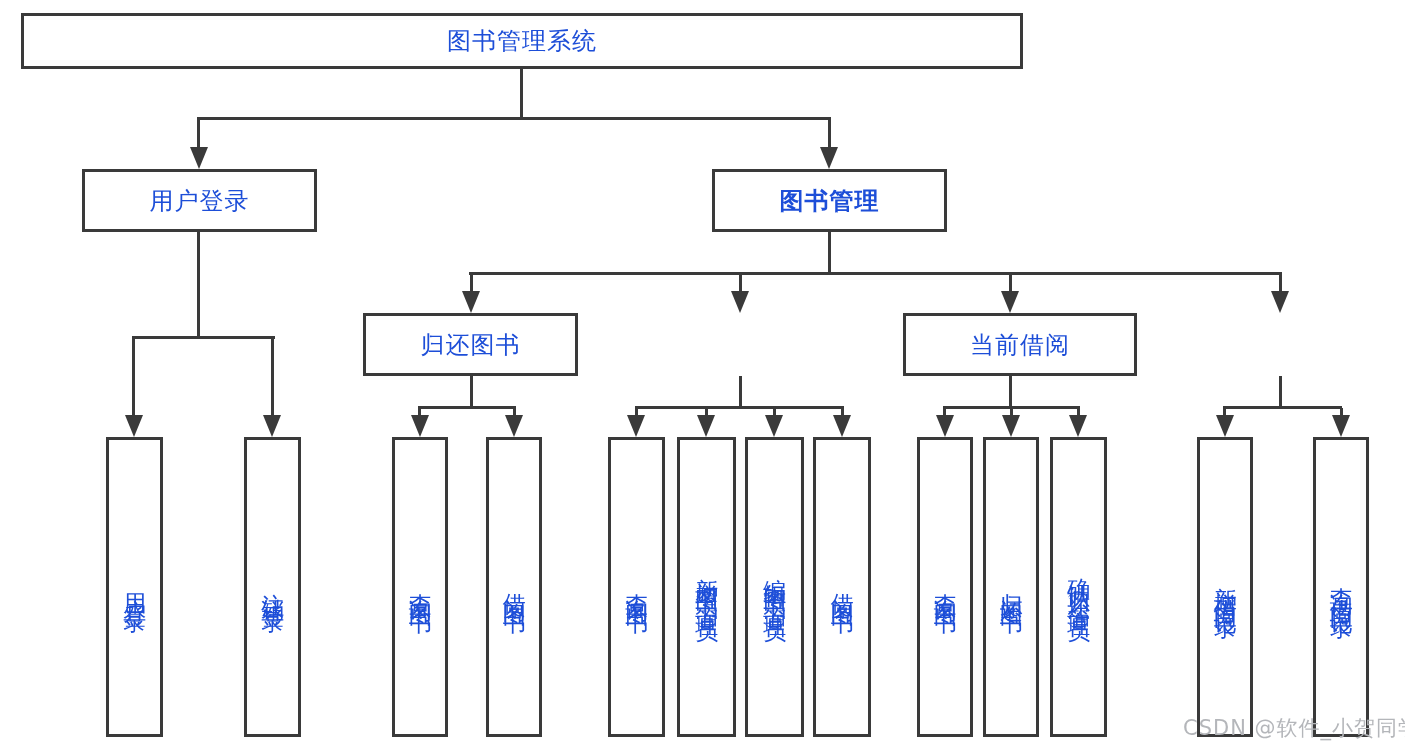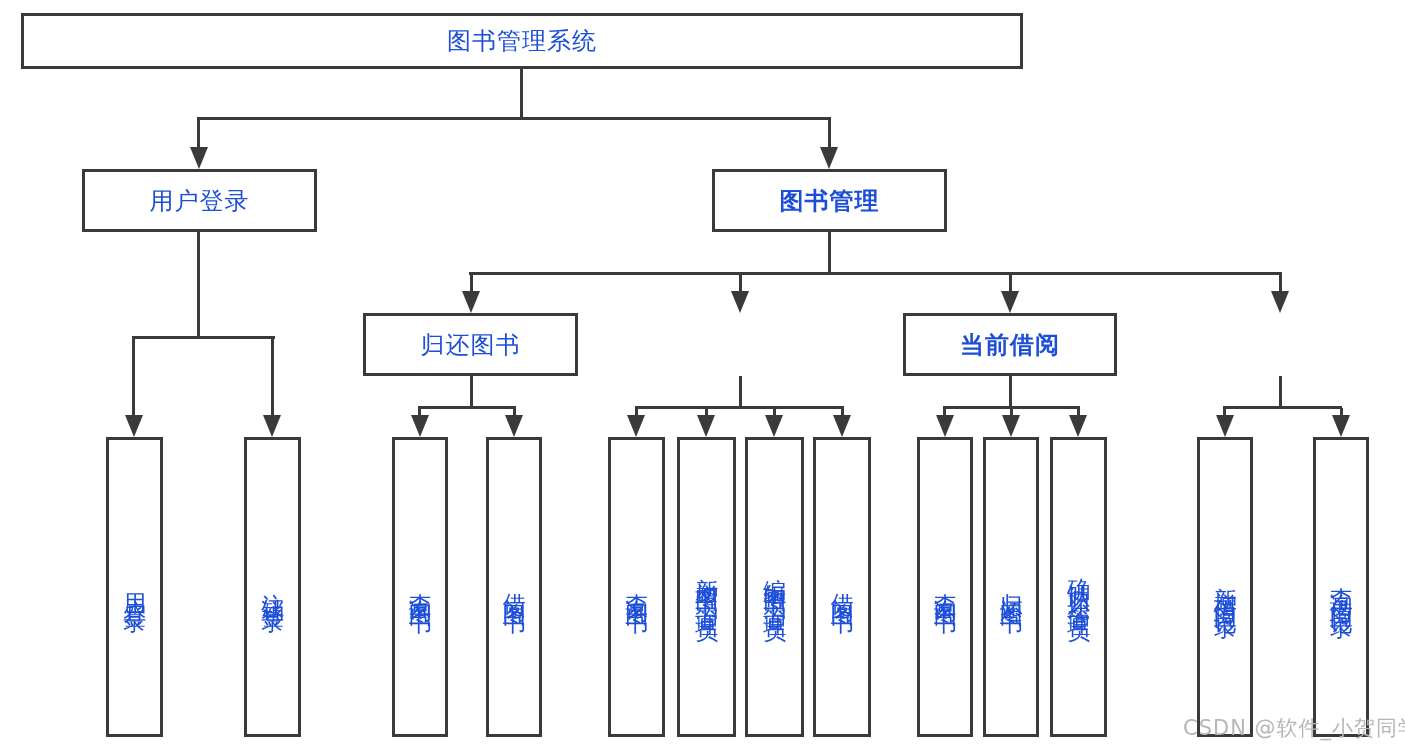--- a/index.html
+++ b/index.html
@@ -82,21 +82,21 @@
   <div class="vl" style="left:470px; top:274px; height:18px;"></div>
   <div class="arr" style="left:462px; top:291px;"></div>
   <div class="vl" style="left:739px; top:274px; height:18px;"></div>
   <div class="arr" style="left:731px; top:291px;"></div>
   <div class="vl" style="left:1009px; top:274px; height:18px;"></div>
   <div class="arr" style="left:1001px; top:291px;"></div>
   <div class="vl" style="left:1279px; top:274px; height:18px;"></div>
   <div class="arr" style="left:1271px; top:291px;"></div>
 
   <div class="box hbox" style="left:363px; top:313px; width:215px; height:63px;">归还图书</div>
-  <div class="box hbox" style="left:903px; top:313px; width:214px; height:63px;font-weight:bold;">当前借阅</div>
+  <div class="box hbox" style="left:903px; top:313px; width:234px; height:63px;">当前借阅</div>
 
   <div class="vl" style="left:470px; top:376px; height:33px;"></div>
   <div class="hl" style="left:418px; top:406px; width:98px;"></div>
   <div class="vl" style="left:418px; top:408px; height:9px;"></div>
   <div class="arr" style="left:411px; top:415px;"></div>
   <div class="vl" style="left:513px; top:408px; height:9px;"></div>
   <div class="arr" style="left:505px; top:415px;"></div>
 
   <div class="vl" style="left:739px; top:376px; height:33px;"></div>
   <div class="hl" style="left:635px; top:406px; width:209px;"></div>

